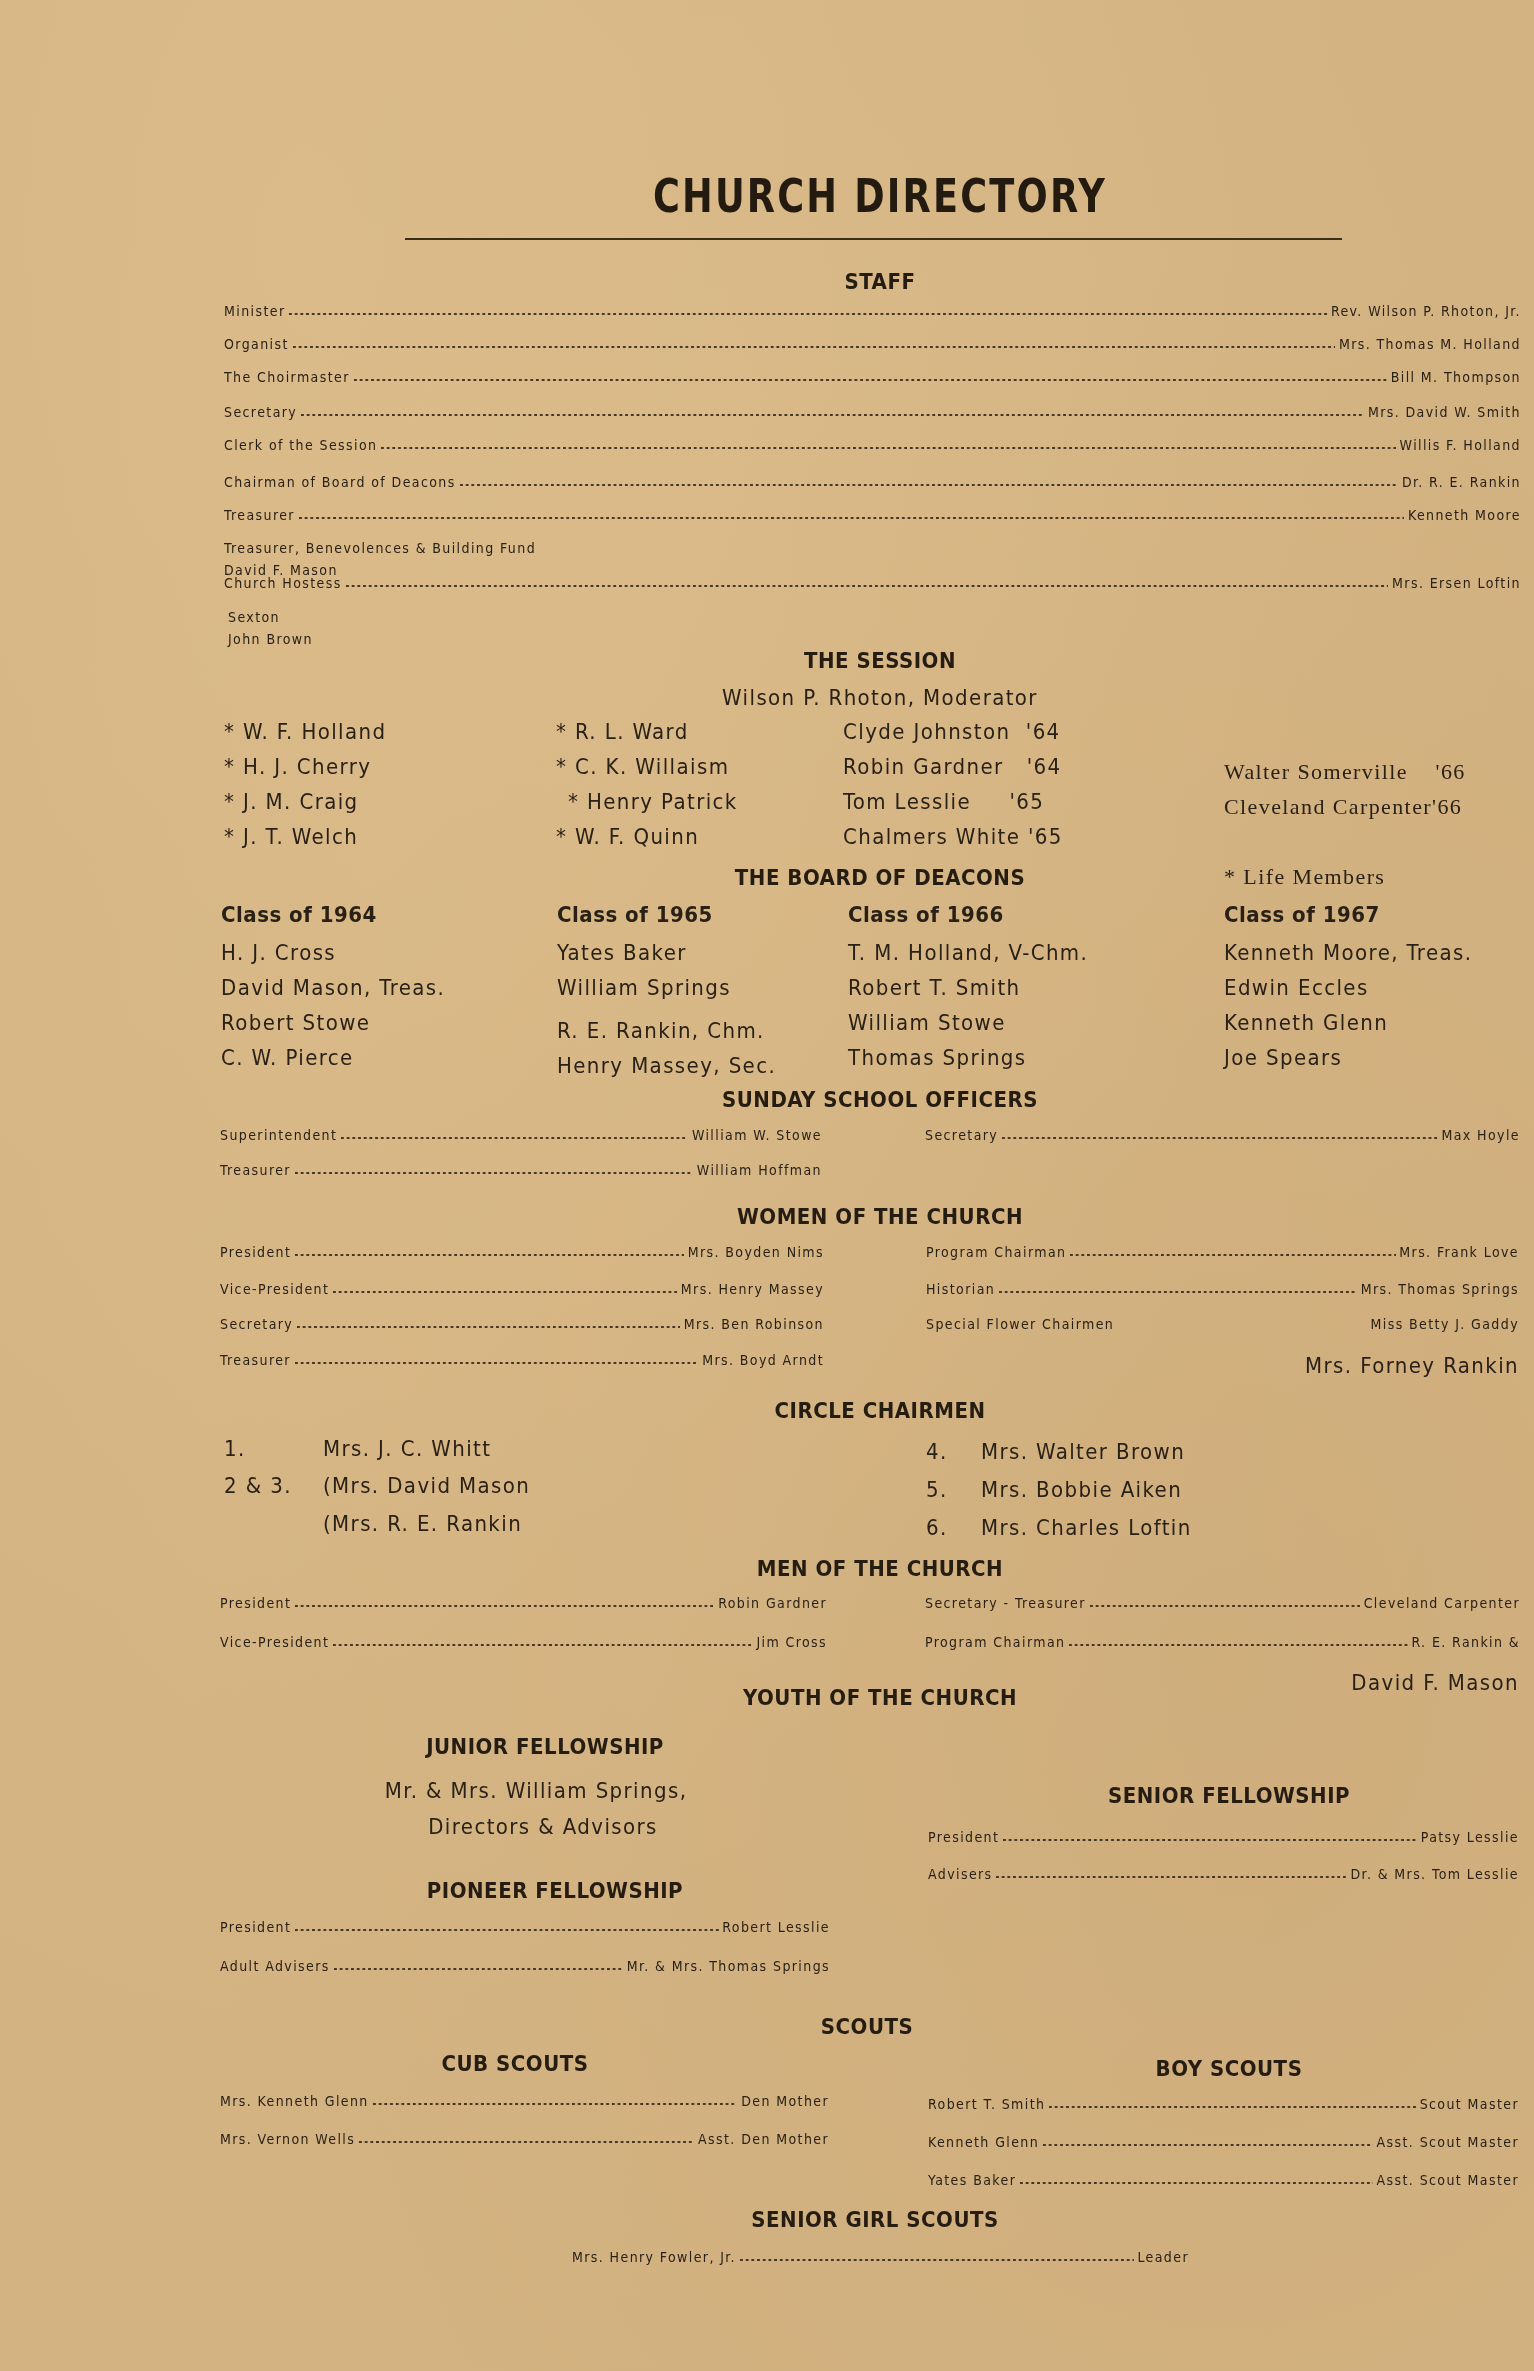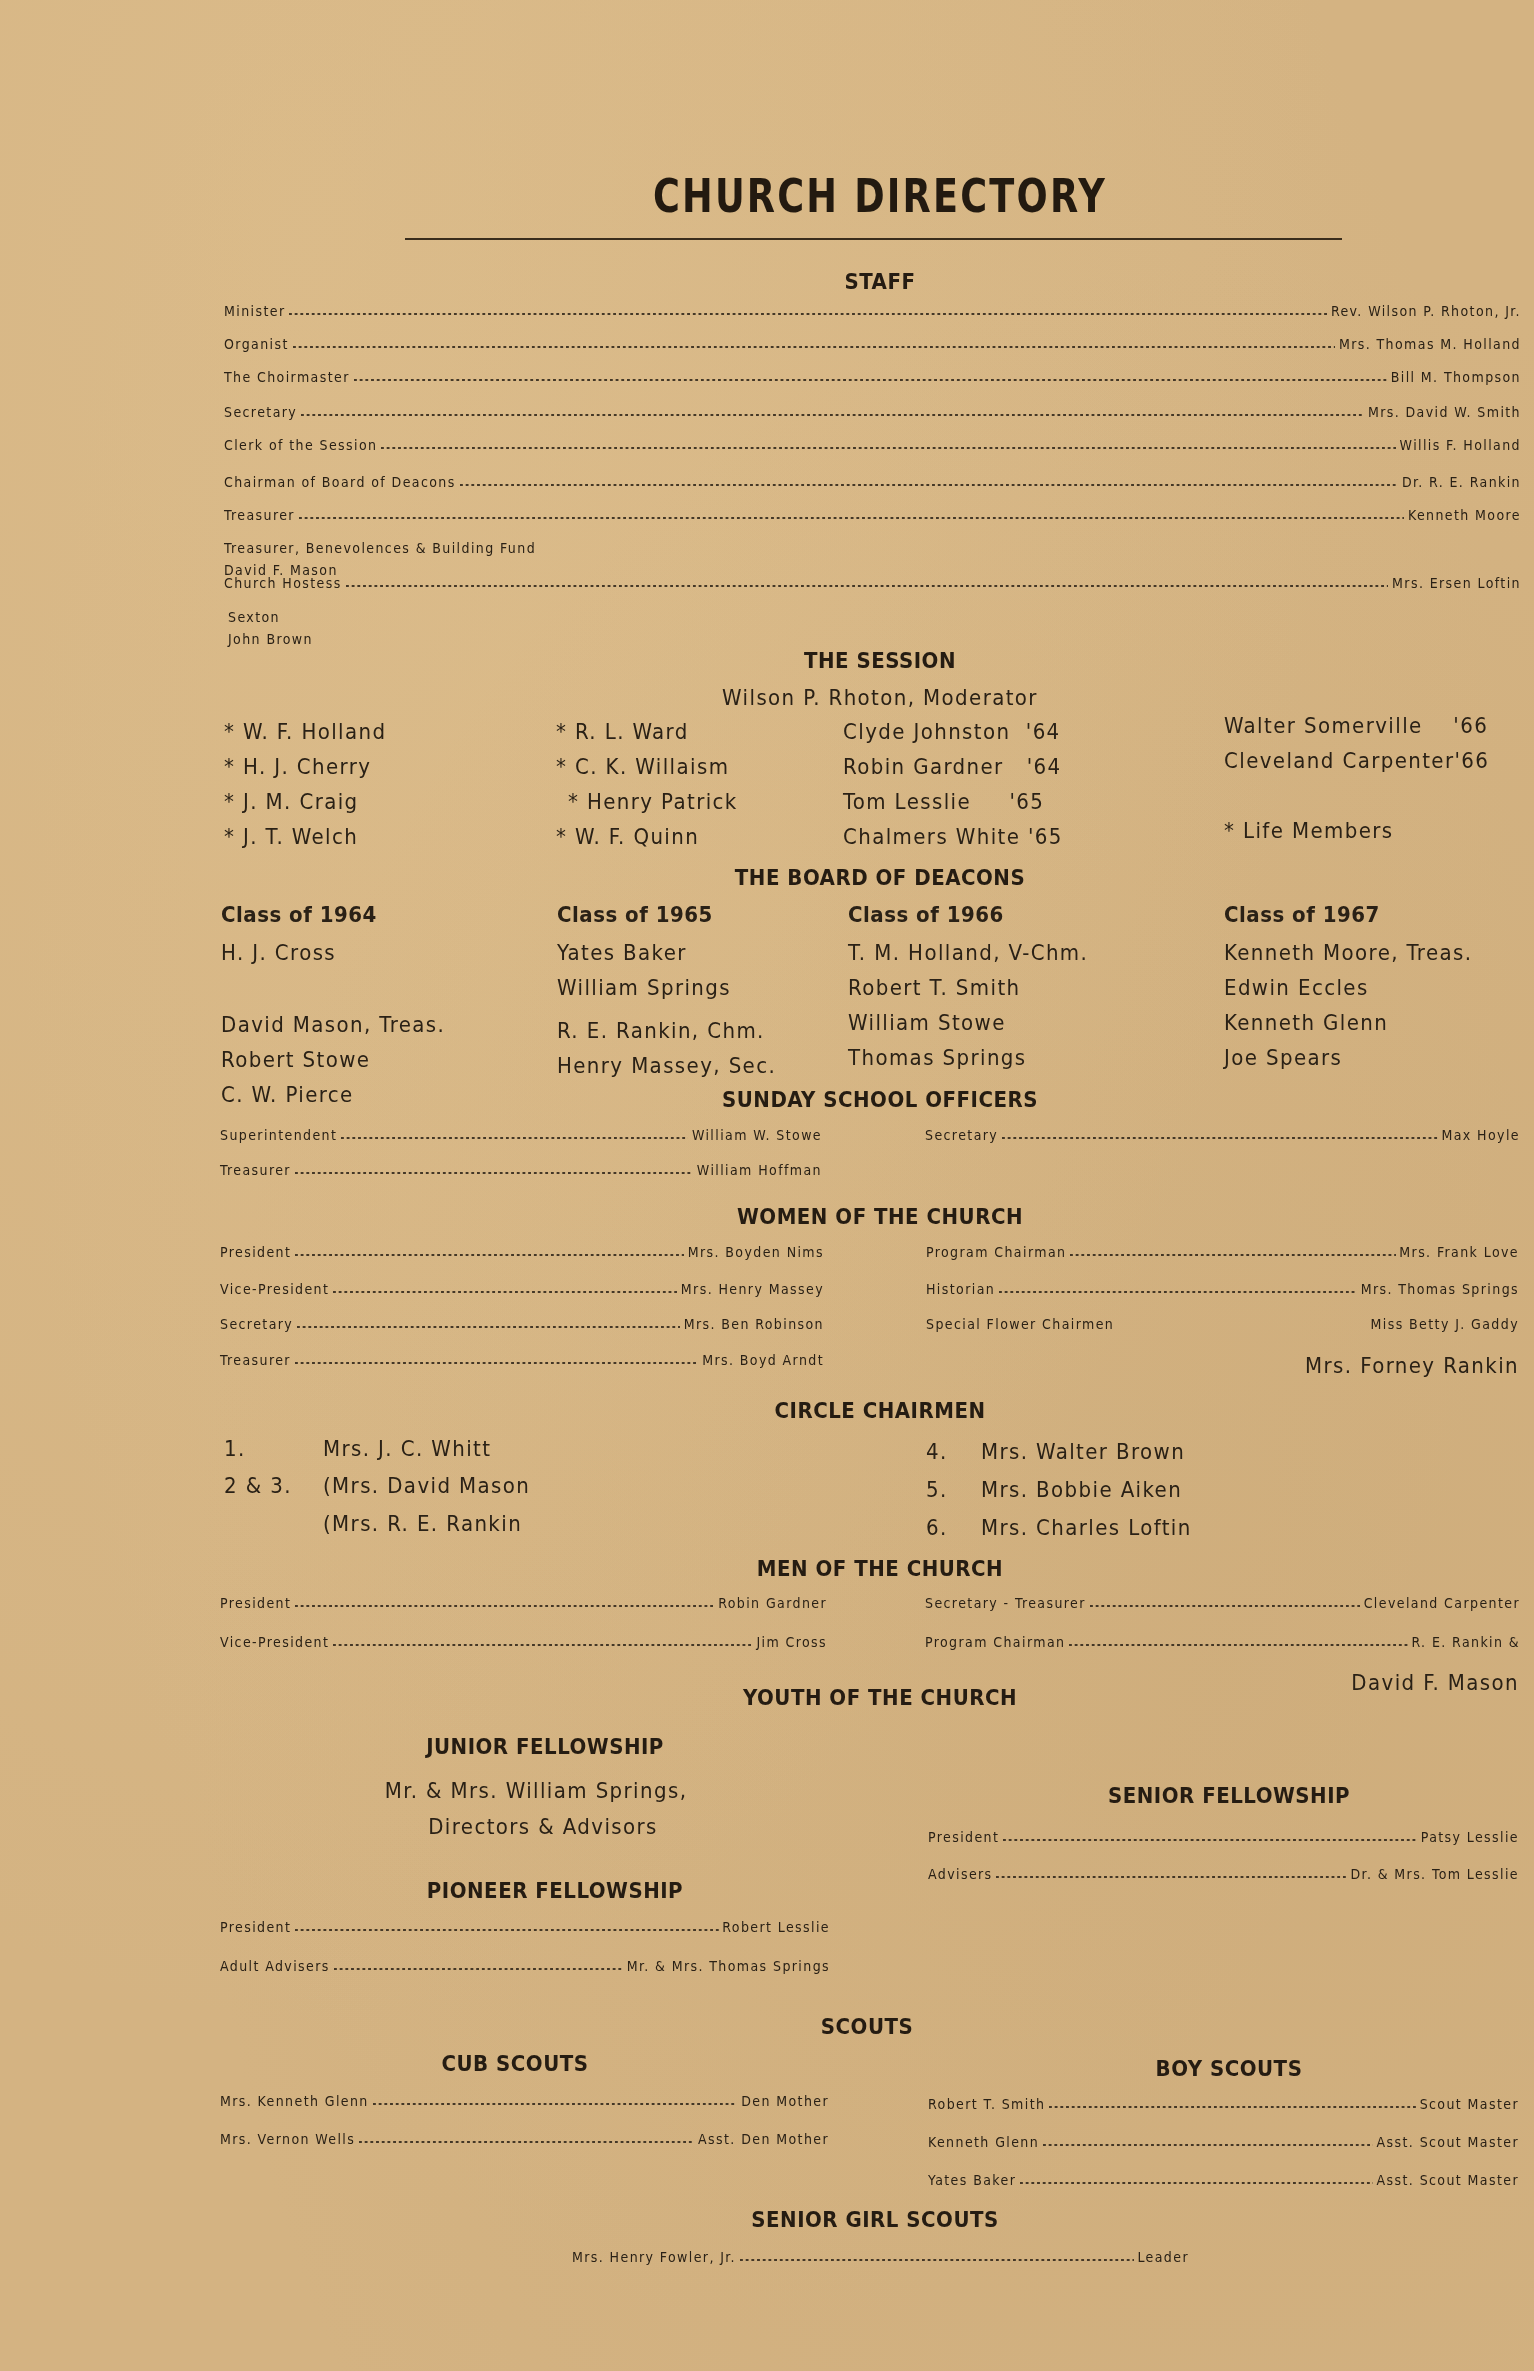--- a/index.html
+++ b/index.html
@@ -111,34 +111,34 @@
       <div class="line" style="white-space: pre;">* C. K. Willaism</div>
       <div class="line" style="white-space: pre; margin-left: 12px;">* Henry Patrick</div>
       <div class="line" style="white-space: pre;">* W. F. Quinn</div>
     </div>
     <div class="col" style="left: 843px; top: 719px;">
       <div class="line" style="white-space: pre;">Clyde Johnston  '64</div>
       <div class="line" style="white-space: pre;">Robin Gardner   '64</div>
       <div class="line" style="white-space: pre;">Tom Lesslie     '65</div>
       <div class="line" style="white-space: pre;">Chalmers White '65</div>
     </div>
-    <div class="col" style="left: 1224px; top: 713px;">
+    <div class="col" style="left: 1224px; top: 759px; font-family: Liberation Serif, serif;">
       <div class="line" style="white-space: pre;">Walter Somerville    '66</div>
       <div class="line" style="white-space: pre;">Cleveland Carpenter'66</div>
       <div class="line" style="white-space: pre;"></div>
       <div class="line" style="white-space: pre;">* Life Members</div>
     </div>
   </div>
 
 <div class="abs heading" style="left:880px; top:865px;">THE BOARD OF DEACONS</div>
 <div id="deacon-cols">
     <div class="col" style="left: 221px; top: 902px;">
       <div class="line" style="font-weight: bold; letter-spacing: 0.5px; height: 38px;">Class of 1964</div>
       <div class="line" style="white-space: pre;">H. J. Cross</div>
-      <div class="line" style="white-space: pre; margin-top: 37px;">David Mason, Treas.</div>
+      <div class="line" style="white-space: pre;">David Mason, Treas.</div>
       <div class="line" style="white-space: pre;">Robert Stowe</div>
       <div class="line" style="white-space: pre;">C. W. Pierce</div>
     </div>
     <div class="col" style="left: 557px; top: 902px;">
       <div class="line" style="font-weight: bold; letter-spacing: 0.5px; height: 38px;">Class of 1965</div>
       <div class="line" style="white-space: pre;">Yates Baker</div>
       <div class="line" style="white-space: pre;">William Springs</div>
       <div class="line" style="white-space: pre; margin-top: 8px;">R. E. Rankin, Chm.</div>
       <div class="line" style="white-space: pre;">Henry Massey, Sec.</div>
     </div>

